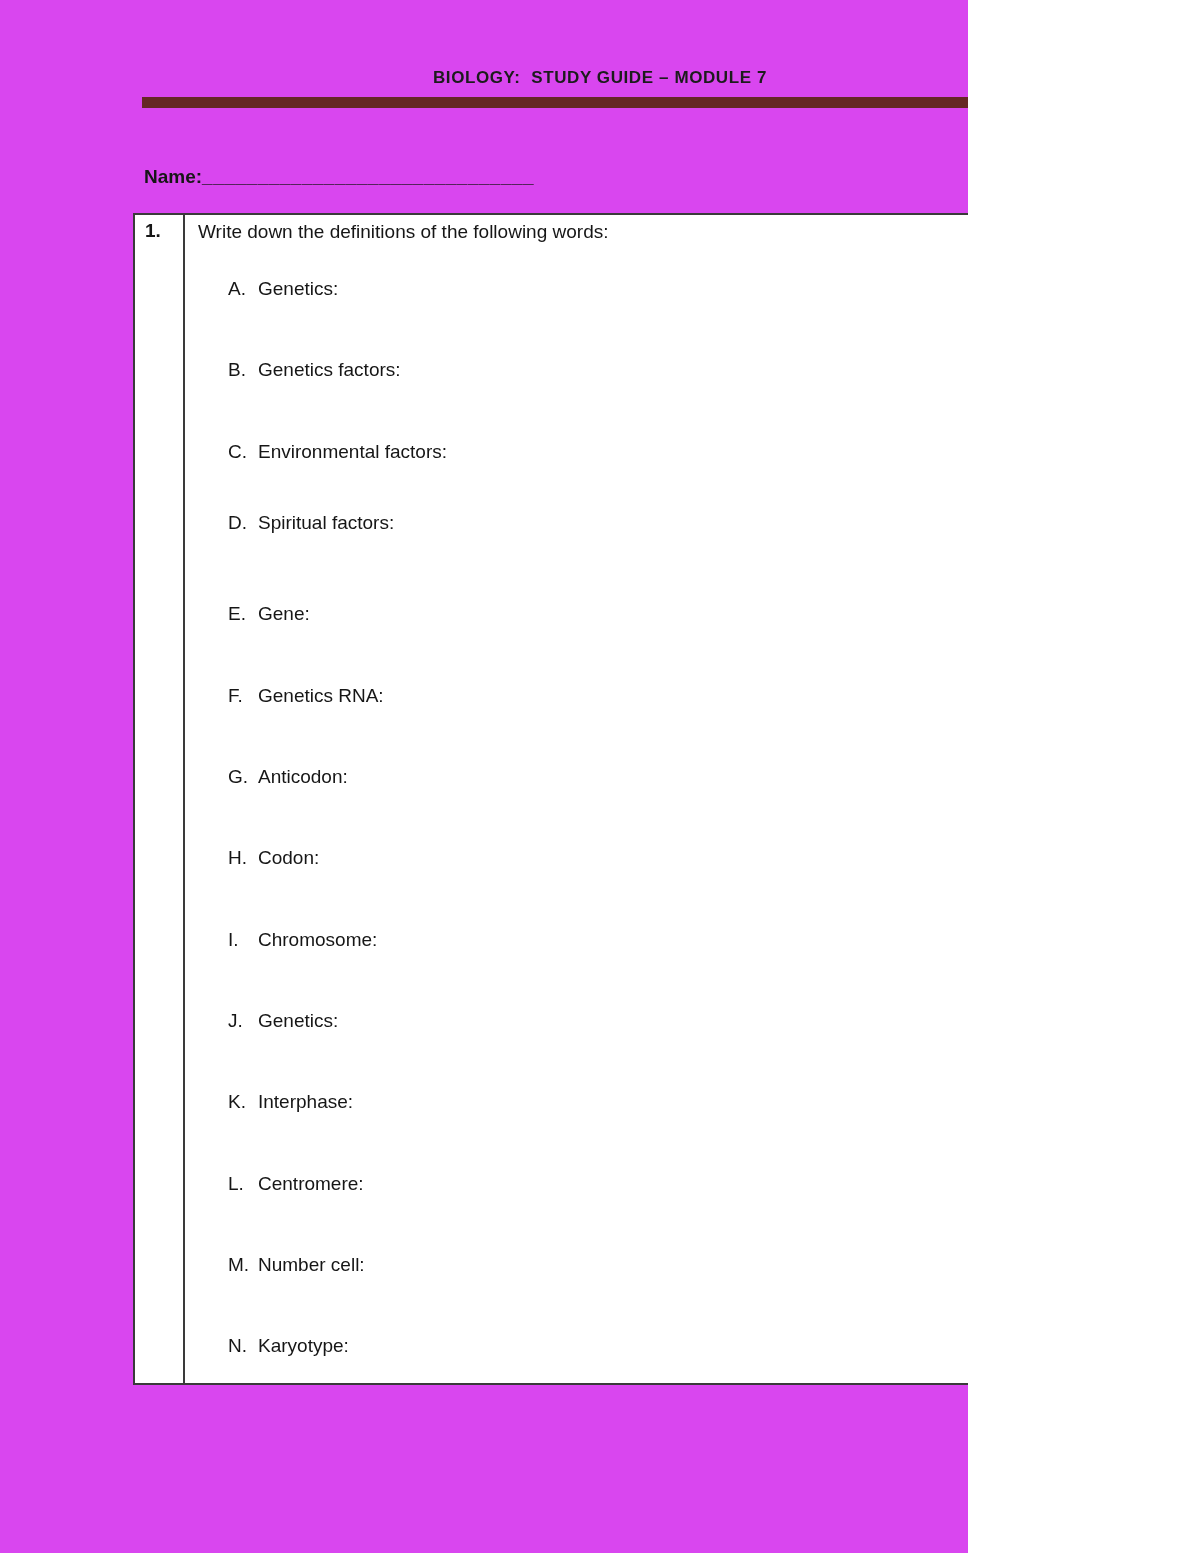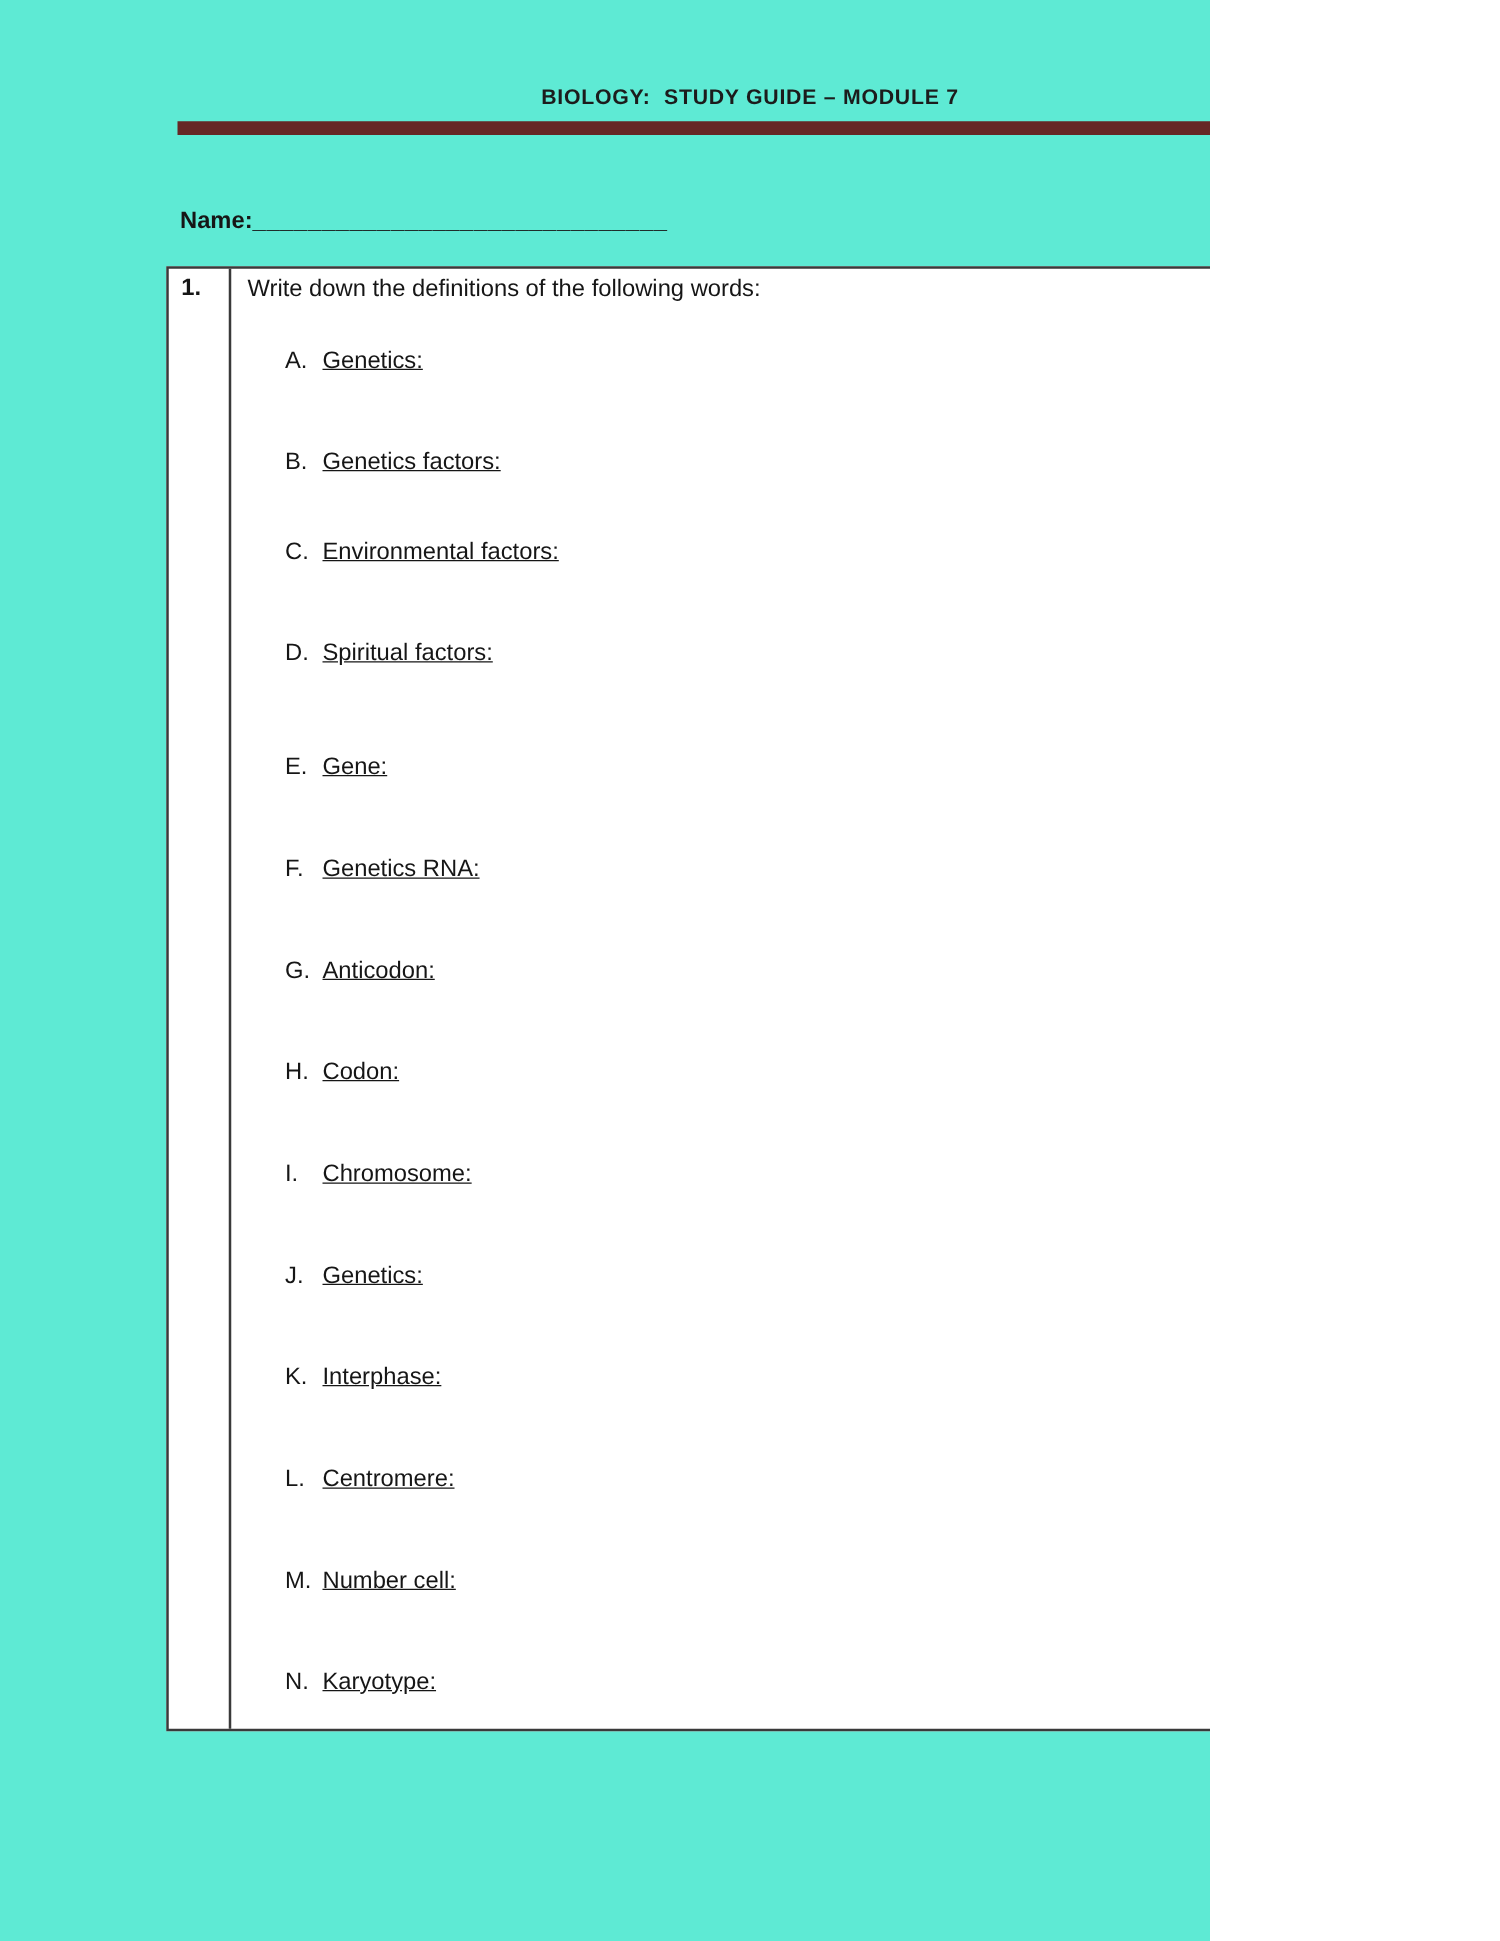--- a/index.html
+++ b/index.html
@@ -4,21 +4,21 @@
 <style>
   html, body {
     margin: 0;
     padding: 0;
     background: #ffffff;
   }
   .page {
     position: relative;
     width: 968px;
     height: 1553px;
-    background: #5eead4;
+    background: #d946ef;
     font-family: "Liberation Sans", sans-serif;
     color: #161616;
     overflow: hidden;
   }
   .doc-title {
     position: absolute;
     top: 68px;
     left: 0;
     width: 1200px;
     text-align: center;
@@ -78,21 +78,20 @@
   }
   .prompt {
     position: absolute;
     left: 13px;
     top: 6px;
   }
   .item {
     position: absolute;
     left: 43px;
     white-space: nowrap;
-    text-decoration: underline;
   }
   .item .letter {
     display: inline-block;
     width: 30px;
   }
 </style>
 </head>
 <body>
 
 <div class="page">
@@ -105,21 +104,21 @@
     <span class="name-group"><span>Name:</span><span class="blank">______________________________</span></span>
   </div>
 
   <div class="worksheet-table">
     <div class="num-cell">1.</div>
     <div class="main-cell">
       <div class="prompt">Write down the definitions of the following words:</div>
 
       <div class="item" style="top:63px"><span class="letter">A.</span><span class="term">Genetics:</span></div>
       <div class="item" style="top:144px"><span class="letter">B.</span><span class="term">Genetics factors:</span></div>
-      <div class="item" style="top:216px"><span class="letter">C.</span><span class="term">Environmental factors:</span></div>
+      <div class="item" style="top:226px"><span class="letter">C.</span><span class="term">Environmental factors:</span></div>
       <div class="item" style="top:297px"><span class="letter">D.</span><span class="term">Spiritual factors:</span></div>
       <div class="item" style="top:388px"><span class="letter">E.</span><span class="term">Gene:</span></div>
       <div class="item" style="top:470px"><span class="letter">F.</span><span class="term">Genetics RNA:</span></div>
       <div class="item" style="top:551px"><span class="letter">G.</span><span class="term">Anticodon:</span></div>
       <div class="item" style="top:632px"><span class="letter">H.</span><span class="term">Codon:</span></div>
       <div class="item" style="top:714px"><span class="letter">I.</span><span class="term">Chromosome:</span></div>
       <div class="item" style="top:795px"><span class="letter">J.</span><span class="term">Genetics:</span></div>
       <div class="item" style="top:876px"><span class="letter">K.</span><span class="term">Interphase:</span></div>
       <div class="item" style="top:958px"><span class="letter">L.</span><span class="term">Centromere:</span></div>
       <div class="item" style="top:1039px"><span class="letter">M.</span><span class="term">Number cell:</span></div>

